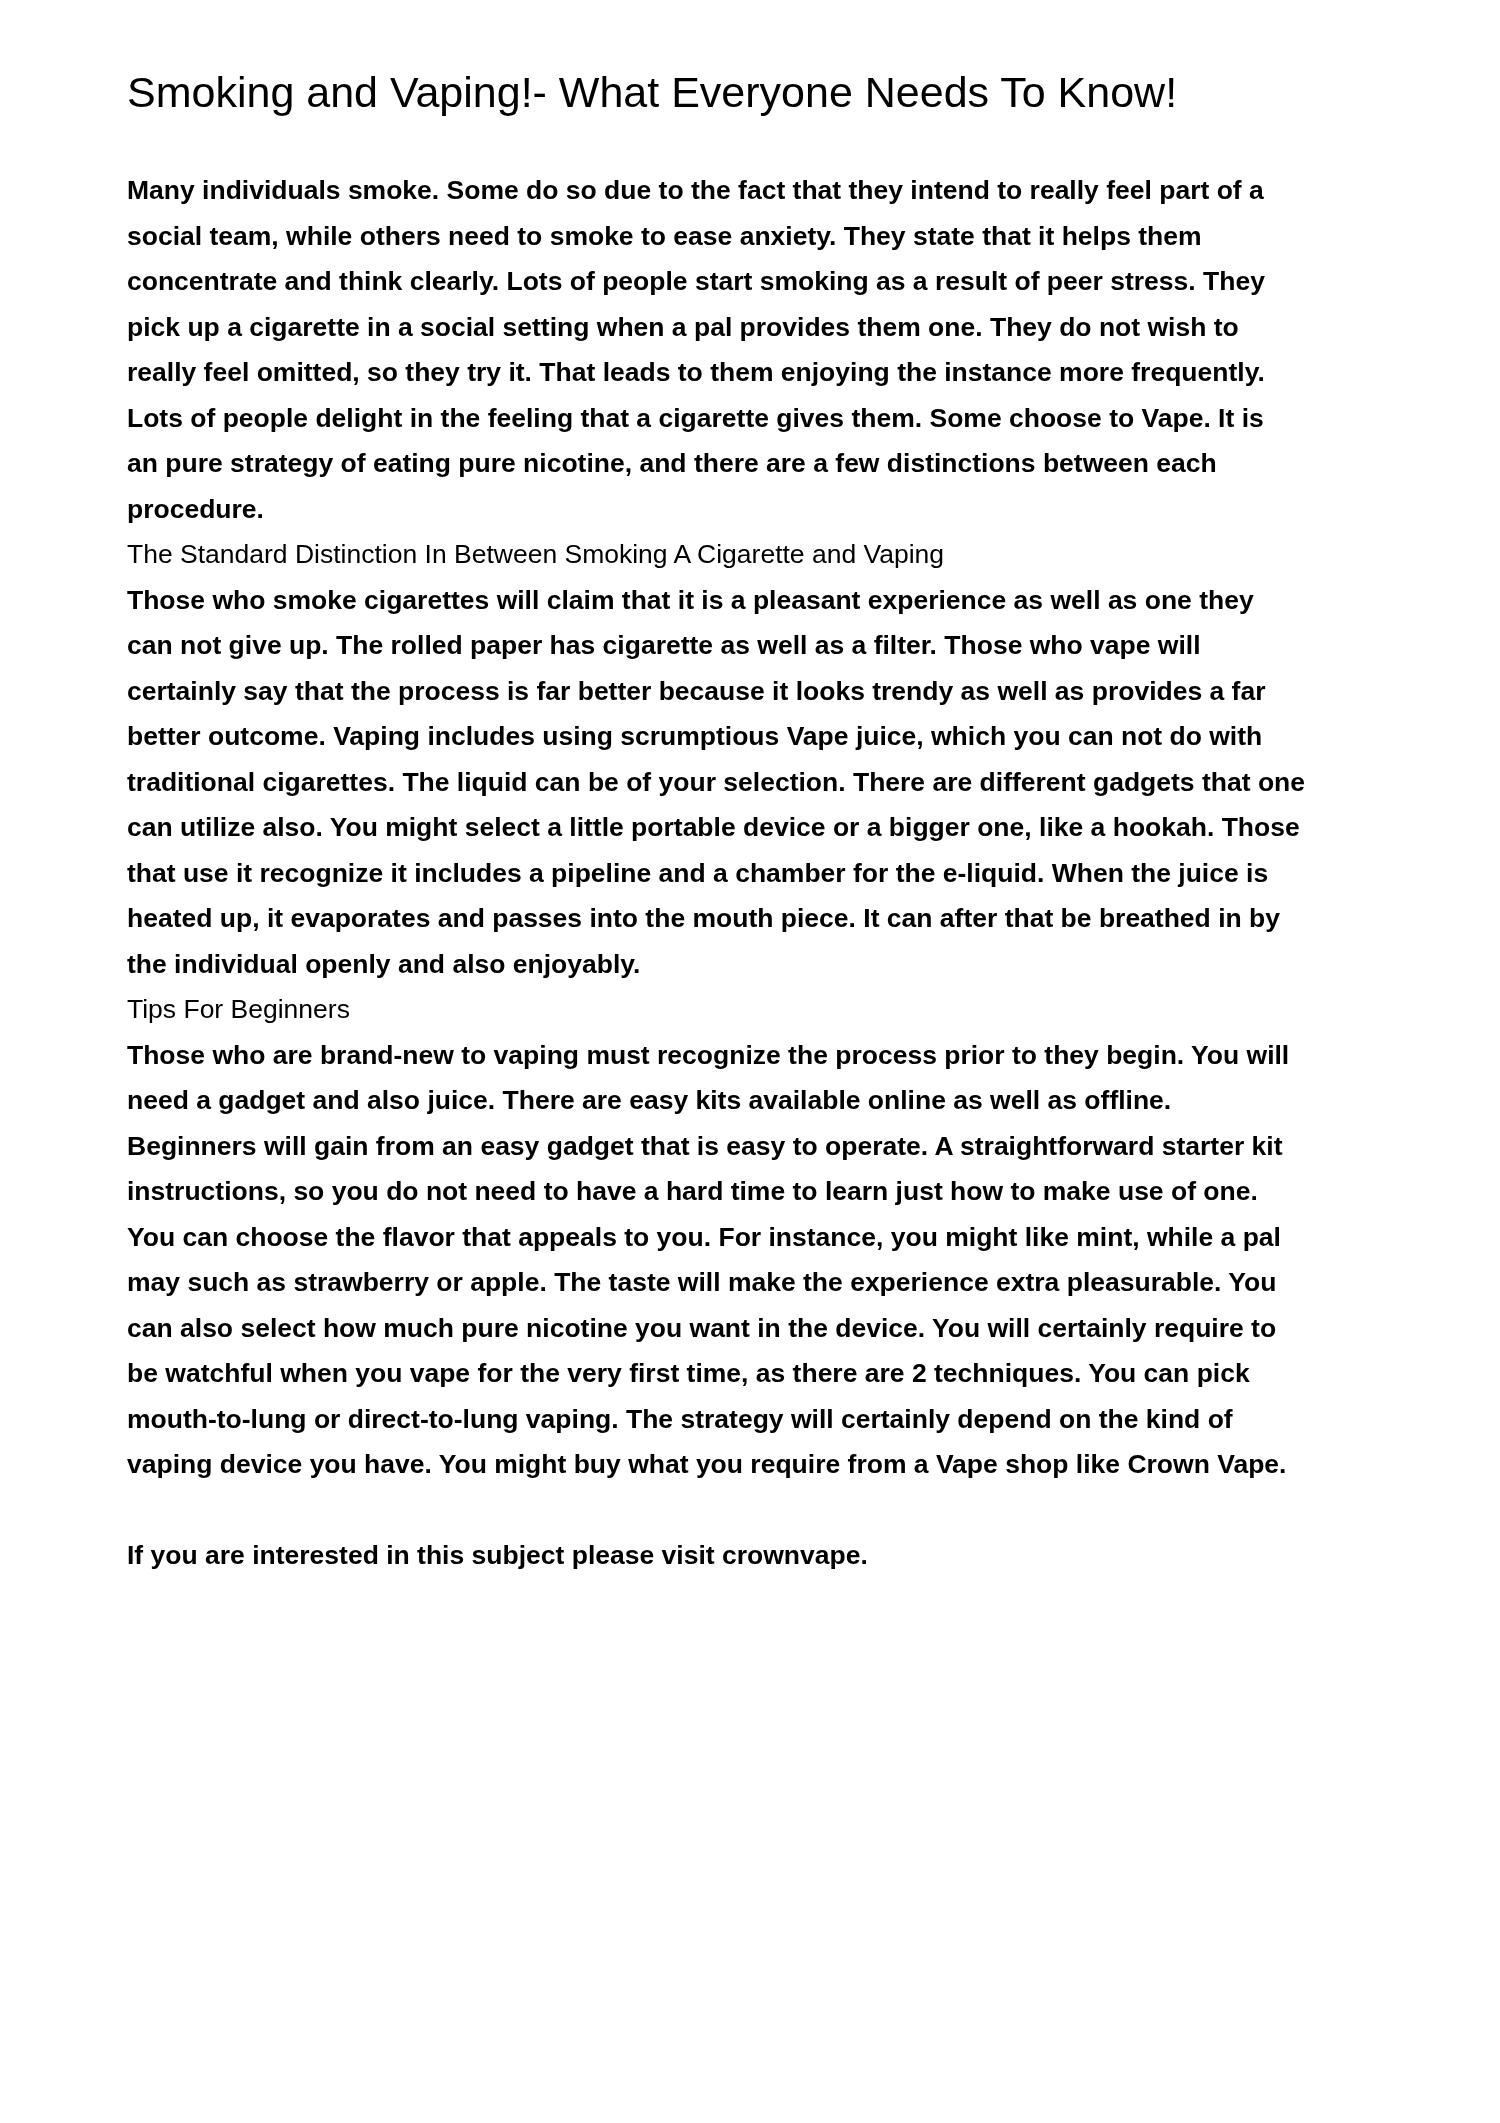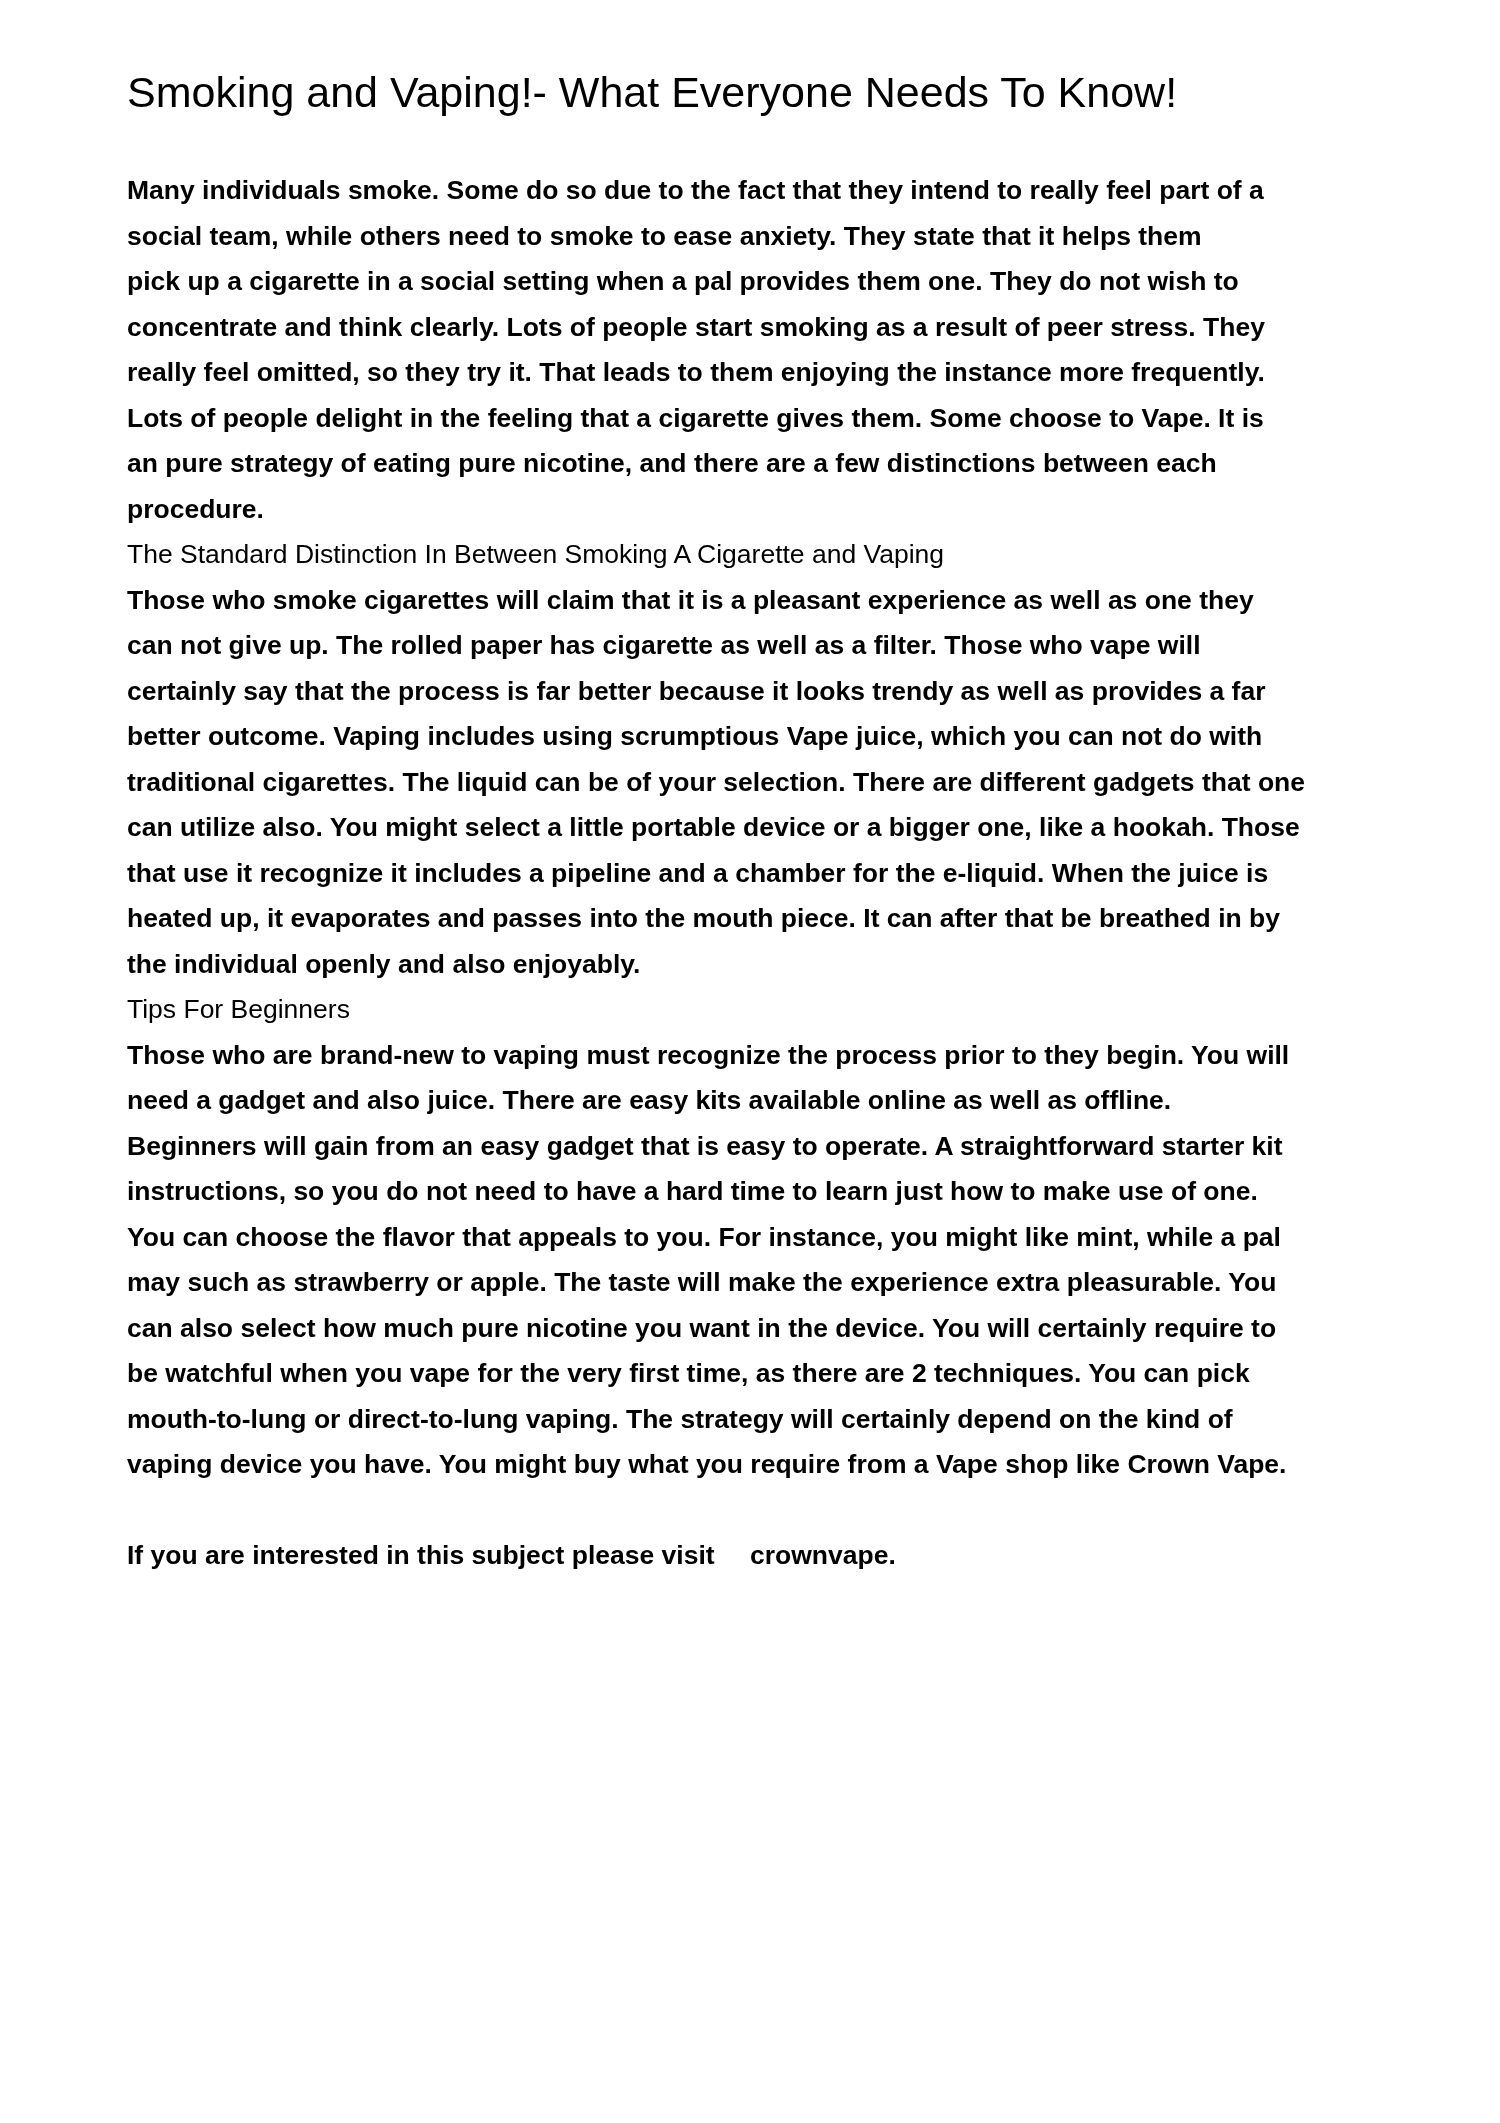--- a/index.html
+++ b/index.html
@@ -54,36 +54,35 @@
     height: 45.5px;
   }
   .heading-line {
     display: block;
     white-space: nowrap;
     height: 45.5px;
   }
   .link {
     color: #000;
     text-decoration: none;
-    margin-left: 28px;
   }
 </style>
 </head>
 <body>
 
 <div class="page">
   <h1 class="title">Smoking and Vaping!- What Everyone Needs To Know!</h1>
 
   <div class="body-text">
 
     <div>
       <span class="line">Many individuals smoke. Some do so due to the fact that they intend to really feel part of a</span>
       <span class="line">social team, while others need to smoke to ease anxiety. They state that it helps them</span>
+      <span class="line">concentrate and think clearly. Lots of people start smoking as a result of peer stress. They</span>
       <span class="line">pick up a cigarette in a social setting when a pal provides them one. They do not wish to</span>
-      <span class="line">concentrate and think clearly. Lots of people start smoking as a result of peer stress. They</span>
       <span class="line">really feel omitted, so they try it. That leads to them enjoying the instance more frequently.</span>
       <span class="line">Lots of people delight in the feeling that a cigarette gives them. Some choose to Vape. It is</span>
       <span class="line">an pure strategy of eating pure nicotine, and there are a few distinctions between each</span>
       <span class="line">procedure.</span>
     </div>
 
     <span class="heading-line">The Standard Distinction In Between Smoking A Cigarette and Vaping</span>
     <div>
       <span class="line">Those who smoke cigarettes will claim that it is a pleasant experience as well as one they</span>
       <span class="line">can not give up. The rolled paper has cigarette as well as a filter. Those who vape will</span>

